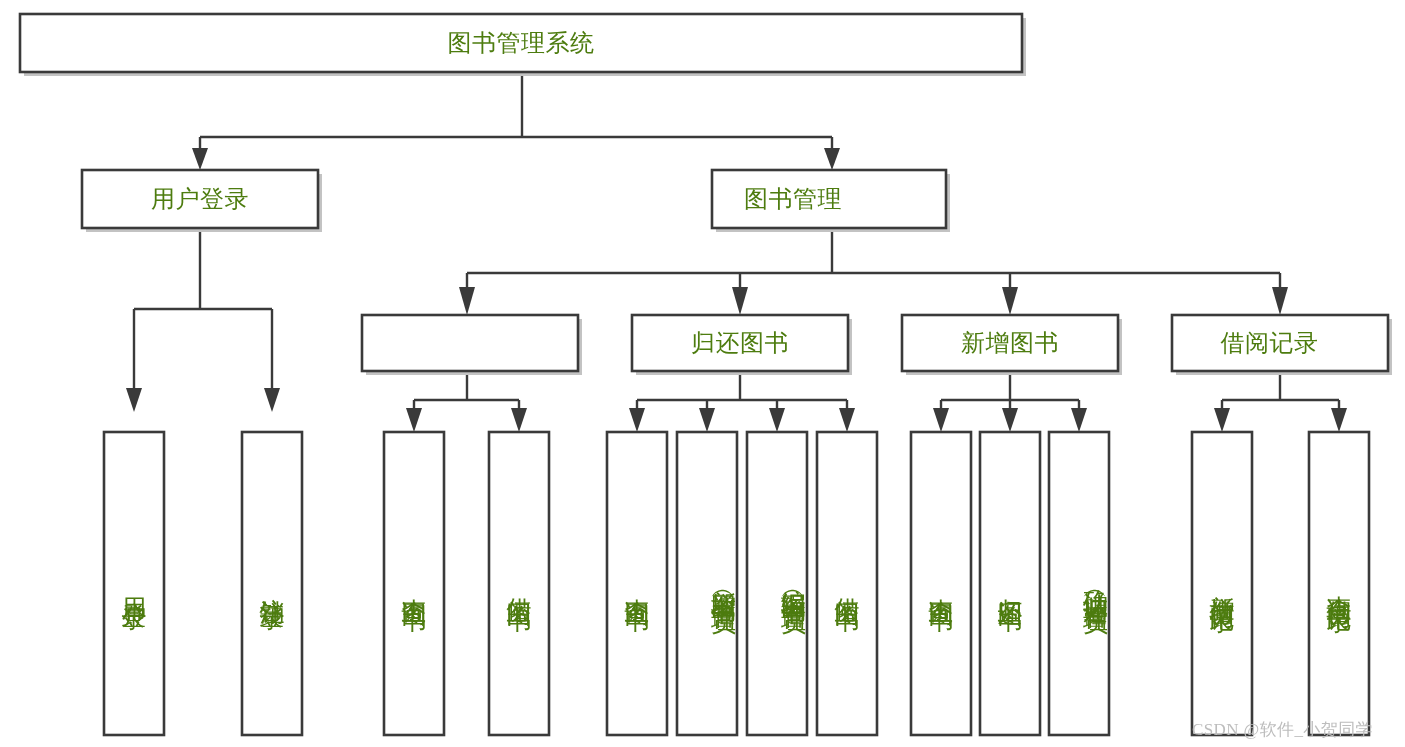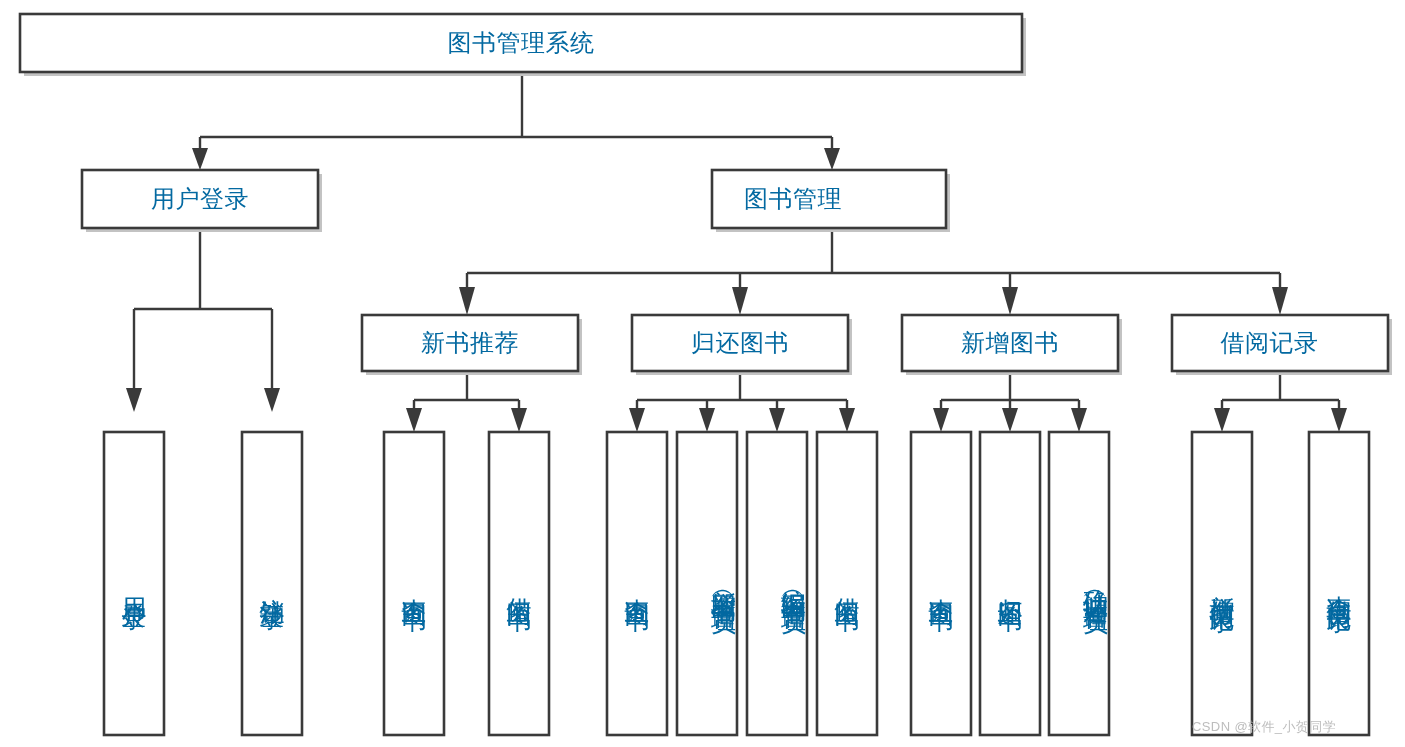--- a/index.html
+++ b/index.html
@@ -43,21 +43,21 @@
   }
   .arrow-head {
     fill: #3a3a3a;
     stroke: none;
   }
   .node-label {
     position: absolute;
     display: flex;
     align-items: center;
     justify-content: center;
-    color: #0369a1;
+    color: #4d7c0f;
     font-family: "Liberation Sans", "DejaVu Sans", sans-serif;
     pointer-events: none;
     box-sizing: border-box;
   }
   .horiz-label {
     font-size: 24px;
     line-height: 1.1;
     letter-spacing: .5px;
     white-space: nowrap;
   }
@@ -67,22 +67,22 @@
     font-size: 25px;
     line-height: 1.08;
     letter-spacing: 3px;
     white-space: nowrap;
     align-items: center;
     justify-content: center;
   }
   .watermark {
     position: absolute;
     color: #bdbdbd;
-    font-size: 13px;
-    font-family: Liberation Sans, sans-serif;
+    font-size: 17px;
+    font-family: Liberation Serif, serif;
     letter-spacing: .4px;
     white-space: nowrap;
     user-select: none;
   }
 </style>
 </head>
 <body>
 
 <div id="diagram-root">
 
@@ -171,21 +171,20 @@
       <rect class="node-box" x="1192" y="432" width="60" height="303"></rect>
       <rect class="node-box" x="1309" y="432" width="60" height="303"></rect>
     </g>
   </svg>
 
   <div class="node-label horiz-label" style="left:20px; top:14px; width:1002px; height:58px;">图书管理系统</div>
 
   <div class="node-label horiz-label" style="left:82px; top:170px; width:236px; height:58px;">用户登录</div>
   <div class="node-label horiz-label" style="left:676px; top:170px; width:234px; height:58px;">图书管理</div>
 
-  <div class="node-label horiz-label" style="left:362px; top:315px; width:216px; height:56px;">新书推荐</div>
   <div class="node-label horiz-label" style="left:632px; top:315px; width:216px; height:56px;">归还图书</div>
   <div class="node-label horiz-label" style="left:902px; top:315px; width:216px; height:56px;">新增图书</div>
   <div class="node-label horiz-label" style="left:1172px; top:315px; width:195px; height:56px;">借阅记录</div>
 
   <div class="node-label vert-label" style="left:104px; top:432px; width:60px; height:303px;">用户登录</div>
   <div class="node-label vert-label" style="left:242px; top:432px; width:60px; height:303px;">注销登录</div>
 
   <div class="node-label vert-label" style="left:384px; top:432px; width:60px; height:303px;">查询图书</div>
   <div class="node-label vert-label" style="left:489px; top:432px; width:60px; height:303px;">借阅图书</div>
 

